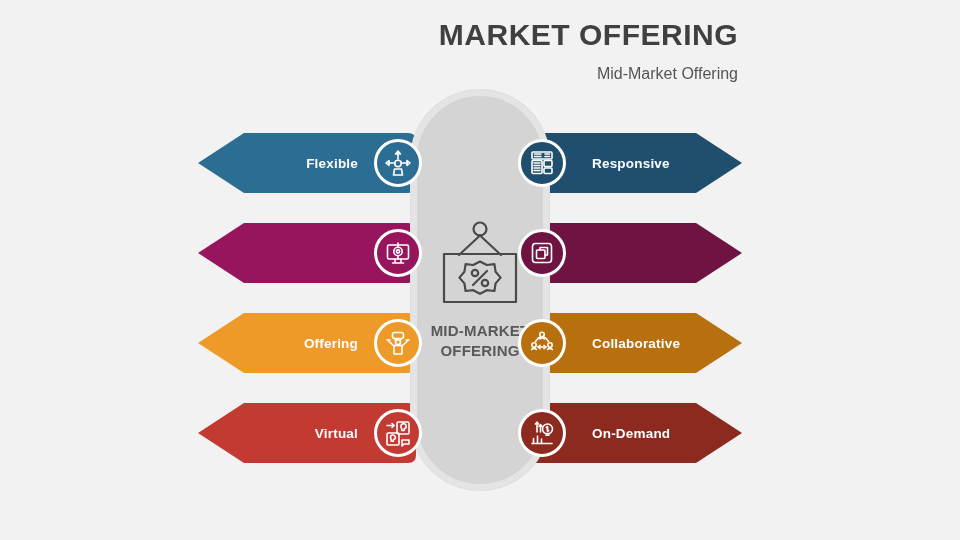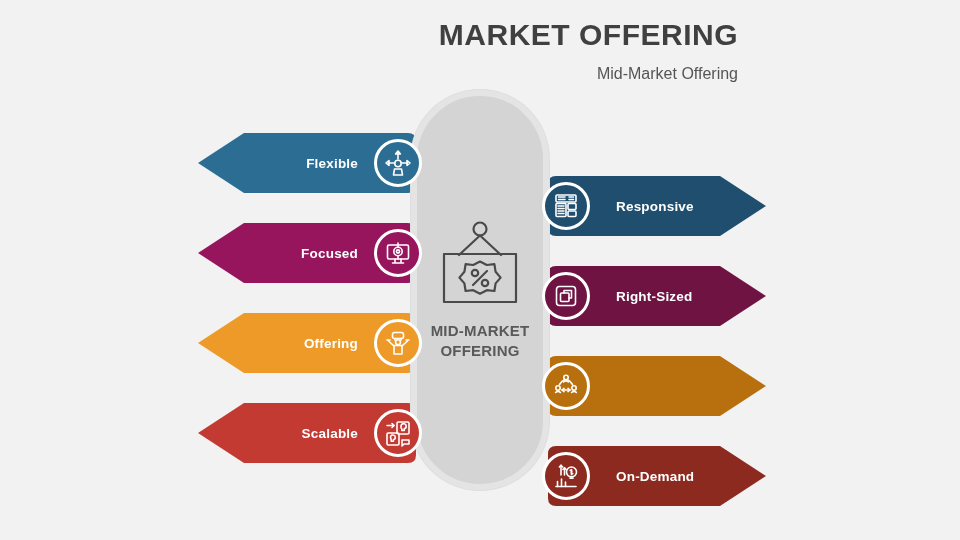--- a/index.html
+++ b/index.html
@@ -88,21 +88,21 @@
     letter-spacing: 0.2px;
     width: 124px;
   }
 
   
   .arrow-row {
     position: absolute;
     height: 60px;
   }
   .arrow-left  { left: 198px; width: 218px; }
-  .arrow-right { left: 548px; width: 218px; margin-top: 43px; }
+  .arrow-right { left: 524px; width: 218px; }
 
   .arrow-shape {
     position: absolute;
     left: 0;
     top: 0;
     width: 100%;
     height: 100%;
   }
   .arrow-shape svg { display: block; width: 100%; height: 100%; }
 
@@ -187,21 +187,20 @@
       </svg>
     </div>
   </div>
 
   <div class="arrow-row arrow-left" style="top:223px">
     <div class="arrow-shape">
       <svg viewBox="0 0 218 60" preserveAspectRatio="none">
         <path d="M46,0 L210,0 Q218,0 218,8 L218,52 Q218,60 210,60 L46,60 L46,60 L0,30 Z" fill="#96155d"></path>
       </svg>
     </div>
-    <div class="arrow-label">Focused</div>
     <div class="badge" style="background:#96155d">
       <svg width="30" height="30" viewBox="0 0 30 30">
         <g class="badge-glyph">
           <rect x="4.5" y="7" width="21" height="14" rx="1.5"></rect>
           <path d="M12 21 L12 25 M18 21 L18 25 M9.5 25 L20.5 25"></path>
           <circle cx="15" cy="13.5" r="4.2"></circle>
           <circle cx="15" cy="13.5" r="1.6"></circle>
           <path d="M15 5 L15 8.5 M15 18.5 L15 21"></path>
         </g>
       </svg>
@@ -228,21 +227,21 @@
       </svg>
     </div>
   </div>
 
   <div class="arrow-row arrow-left" style="top:403px">
     <div class="arrow-shape">
       <svg viewBox="0 0 218 60" preserveAspectRatio="none">
         <path d="M46,0 L210,0 Q218,0 218,8 L218,52 Q218,60 210,60 L46,60 L46,60 L0,30 Z" fill="#c33a33"></path>
       </svg>
     </div>
-    <div class="arrow-label">Scalable</div>
+    <div class="arrow-label">Virtual</div>
     <div class="badge" style="background:#c33a33">
       <svg width="30" height="30" viewBox="0 0 30 30">
         <g class="badge-glyph">
           <rect x="14" y="4" width="12" height="12" rx="1.2"></rect>
           <path d="M18 8.5 a2.6 2.6 0 1 1 3.2 2.4 L21.2 12.5 L18.8 12.5 L18.8 10.9 A2.6 2.6 0 0 1 18 8.5 Z"></path>
           <rect x="4" y="15" width="12" height="12" rx="1.2"></rect>
           <path d="M7.5 19.5 a2.4 2.4 0 1 1 2.9 2.2 L10.4 23.2 L8.2 23.2 L8.2 21.7 Z"></path>
           <path d="M4 7.5 L11 7.5 M9 5.5 L11.2 7.5 L9 9.5"></path>
           <path d="M19 22 L26 22 L26 26 L21 26 L19 28 Z"></path>
         </g>
@@ -287,38 +286,38 @@
       </svg>
     </div>
   </div>
 
   <div class="arrow-row arrow-right" style="top:223px">
     <div class="arrow-shape">
       <svg viewBox="0 0 218 60" preserveAspectRatio="none">
         <path d="M8,0 L172,0 L218,30 L172,60 L8,60 Q0,60 0,52 L0,8 Q0,0 8,0 Z" fill="#6e1342"></path>
       </svg>
     </div>
-    <div class="arrow-label">Right-Sized</div>
     <div class="badge" style="background:#6e1342">
       <svg width="30" height="30" viewBox="0 0 30 30">
         <g class="badge-glyph">
           <rect x="5.5" y="5.5" width="19" height="19" rx="3"></rect>
           <rect x="9.5" y="12" width="8.5" height="8.5" rx="1"></rect>
           <path d="M13 12 L13 9.5 L20.5 9.5 L20.5 17 L18 17"></path>
         </g>
       </svg>
     </div>
   </div>
 
   <div class="arrow-row arrow-right" style="top:313px">
     <div class="arrow-shape">
       <svg viewBox="0 0 218 60" preserveAspectRatio="none">
         <path d="M8,0 L172,0 L218,30 L172,60 L8,60 Q0,60 0,52 L0,8 Q0,0 8,0 Z" fill="#b8700f"></path>
       </svg>
     </div>
+    <div class="arrow-label">Collaborative</div>
     <div class="badge" style="background:#b8700f">
       <svg width="30" height="30" viewBox="0 0 30 30">
         <g class="badge-glyph">
           <circle cx="15" cy="6.5" r="2.2"></circle>
           <path d="M12.6 11 Q15 8.7 17.4 11"></path>
           <circle cx="7" cy="17" r="2.2"></circle>
           <path d="M4.6 21.5 Q7 19.2 9.4 21.5"></path>
           <circle cx="23" cy="17" r="2.2"></circle>
           <path d="M20.6 21.5 Q23 19.2 25.4 21.5"></path>
           <path d="M8.5 13.5 Q11 9.5 13.5 8.8"></path>

